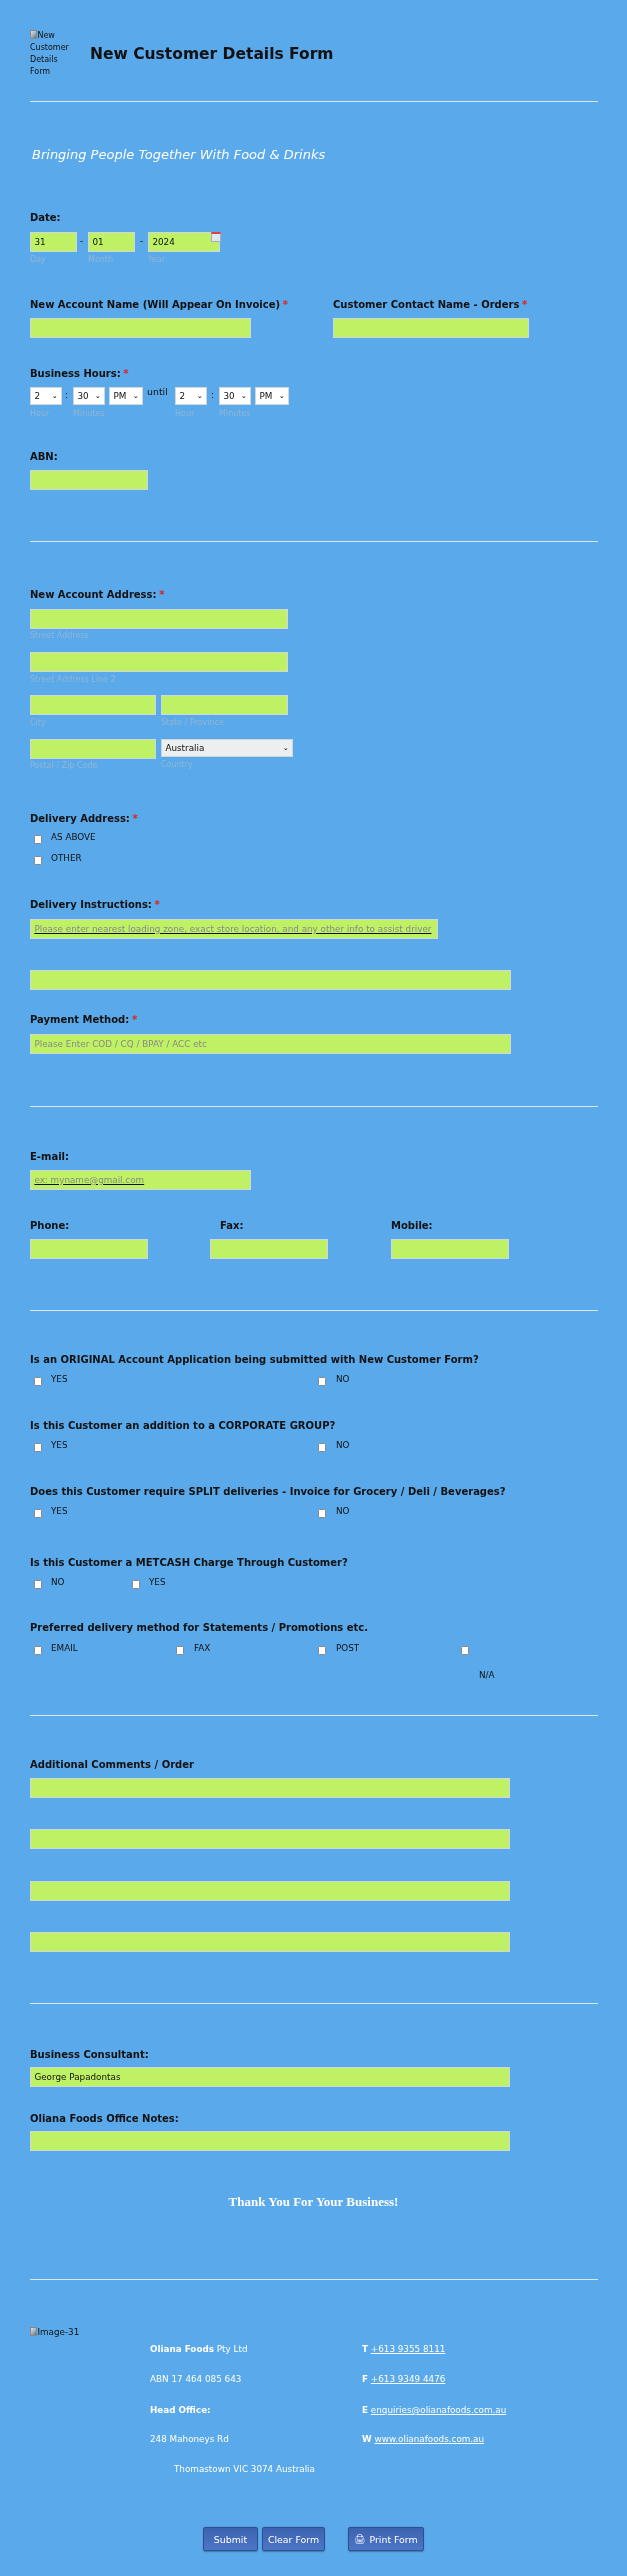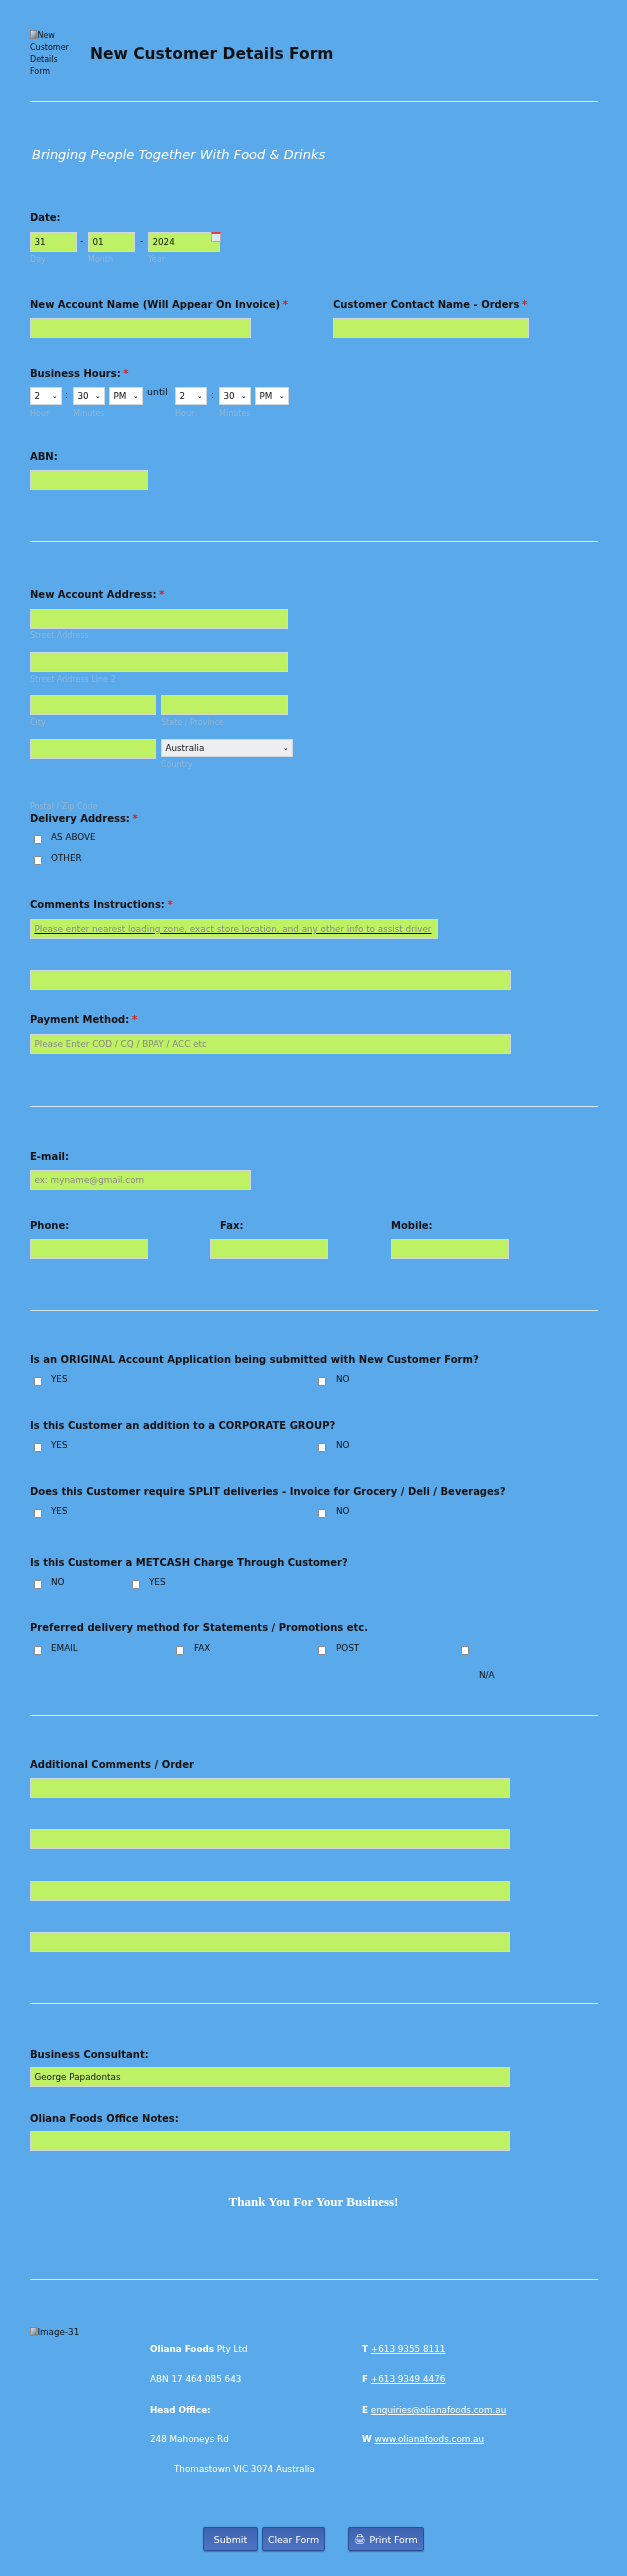--- a/index.html
+++ b/index.html
@@ -96,50 +96,50 @@
 </div>
 <input class="abs inp" style="left: 30px; top: 609px; width: 258px;">
 <div class="abs sub" style="left:30px;top:631px;">Street Address</div>
 <input class="abs inp" style="left: 30px; top: 652px; width: 258px;">
 <div class="abs sub" style="left:30px;top:675px;">Street Address Line 2</div>
 <input class="abs inp" style="left: 30px; top: 695px; width: 126px;">
 <div class="abs sub" style="left:30px;top:718px;">City</div>
 <input class="abs inp" style="left: 161px; top: 695px; width: 127px;">
 <div class="abs sub" style="left:161px;top:718px;">State / Province</div>
 <input class="abs inp" style="left: 30px; top: 739px; width: 126px;">
-<div class="abs sub" style="left:30px;top:761px;margin-top:41px;">Postal / Zip Code</div>
+<div class="abs sub" style="left:30px;top:761px;">Postal / Zip Code</div>
 <div class="abs sel" style="left:161px;top:739px;width:132px;background:#eceef0;">
     <span>Australia</span>
     <span class="chev">⌄</span>
   </div>
 <div class="abs sub" style="left:161px;top:760px;">Country</div>
 
 <div class="abs lbl" style="left:30px;top:813px;">
   <span>Delivery Address:</span><span class="req">*</span>
 </div>
 <div class="abs cb" style="left:34px;top:835px;"></div>
 <div class="abs opt" style="left:51px;top:832px;">AS ABOVE</div>
 <div class="abs cb" style="left:34px;top:856px;"></div>
 <div class="abs opt" style="left:51px;top:853px;">OTHER</div>
 
 <div class="abs lbl" style="left:30px;top:899px;">
-  <span>Comments Instructions:</span><span class="req">*</span>
+  <span>Delivery Instructions:</span><span class="req">*</span>
 </div>
 <input class="abs inp" style="left: 30px; top: 919px; width: 408px; text-decoration: underline;" placeholder="Please enter nearest loading zone, exact store location, and any other info to assist driver">
 <input class="abs inp" style="left: 30px; top: 970px; width: 481px;">
 
 <div class="abs lbl" style="left:30px;top:1014px;">
   <span>Payment Method:</span><span class="req">*</span>
 </div>
 <input class="abs inp" style="left: 30px; top: 1034px; width: 481px;" placeholder="Please Enter COD / CQ / BPAY / ACC etc">
 
 <div class="abs hr" style="top:1106px;"></div>
 
 <div class="abs lbl" style="left:30px;top:1151px;">E-mail:</div>
-<input class="abs inp" style="left: 30px; top: 1170px; width: 221px;" placeholder="ex: myname@gmail.com">
+<input class="abs inp" style="left: 30px; top: 1170px; width: 221px; text-decoration: underline;" placeholder="ex: myname@gmail.com">
 <div class="abs lbl" style="left:30px;top:1220px;">Phone:</div>
 <input class="abs inp" style="left: 30px; top: 1239px; width: 118px;">
 <div class="abs lbl" style="left:210px;top:1220px;margin-left:10px;">Fax:</div>
 <input class="abs inp" style="left: 210px; top: 1239px; width: 118px;">
 <div class="abs lbl" style="left:391px;top:1220px;">Mobile:</div>
 <input class="abs inp" style="left: 391px; top: 1239px; width: 118px;">
 
 <div class="abs hr" style="top:1310px;"></div>
 
 <div class="abs lbl" style="left:30px;top:1354px;">Is an ORIGINAL Account Application being submitted with New Customer Form?</div>

